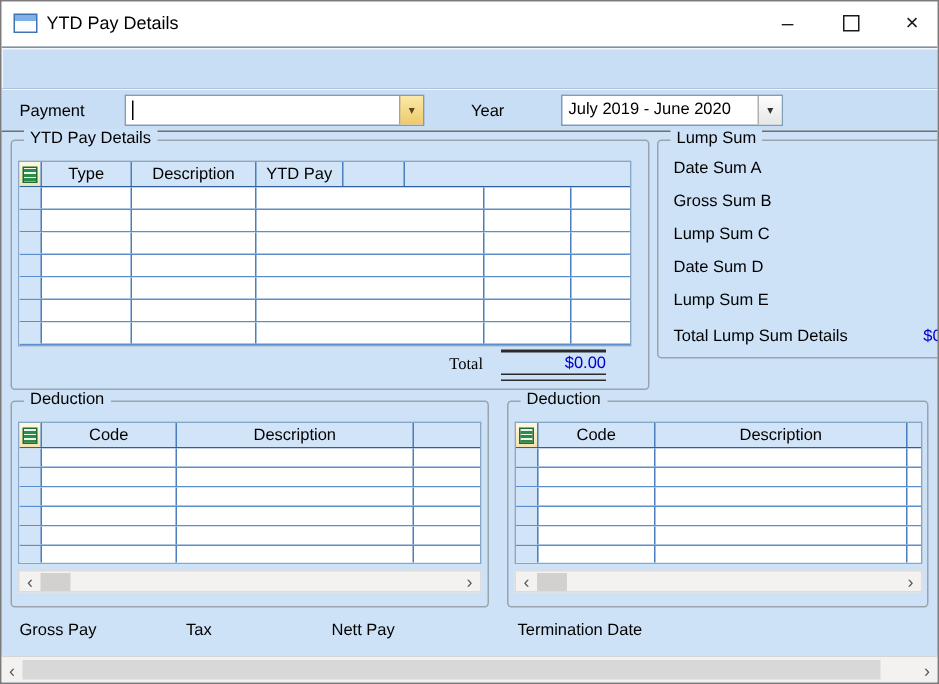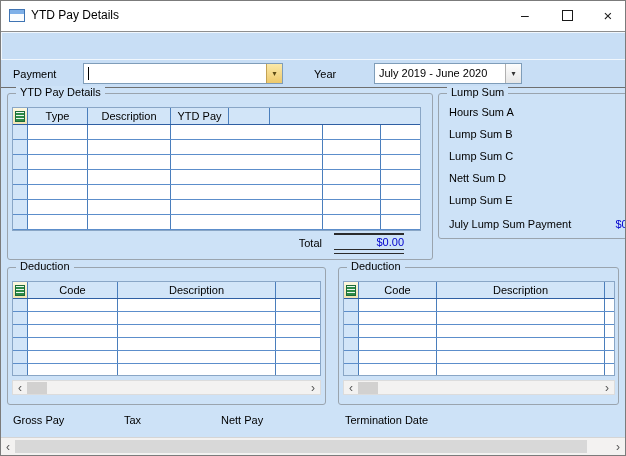--- a/index.html
+++ b/index.html
@@ -61,21 +61,21 @@
   .xl-icon { width:10px; height:11px; box-sizing:border-box; border:1px solid #1c6b38;
              background:repeating-linear-gradient(0deg,#2e8b47 0 2px,#eaf7ee 2px 3px); }
   .g-hcell { flex:0 0 auto; box-sizing:border-box; border-right:1px solid #4a7ebc; font-size:11px;
              display:flex; align-items:center; justify-content:center; color:#000; overflow:hidden; }
   .g-row { display:flex; border-bottom:1px solid #5c8ecb; background:#fff; box-sizing:border-box; }
   .g-sel { flex:0 0 auto; box-sizing:border-box; background:#d2e5f8; border-right:1px solid #4a7ebc; }
   .g-cell { flex:0 0 auto; box-sizing:border-box; border-right:1px solid #4a7ebc; }
 
   
   .total-line  { position:absolute; left:326px; top:139px; width:70px; border-top:2px solid #2b2b2b; }
-  .total-label { position:absolute; left:266px; top:143px; width:48px; text-align:right; font-size:11px; }
+  .total-label { position:absolute; left:266px; top:143px; width:48px; text-align:right; font-size:11px;font-family:Liberation Serif, serif; }
   .total-value { position:absolute; left:326px; top:142px; width:70px; text-align:right; font-size:11px; color:#0000cd; }
   .total-dline { position:absolute; left:326px; top:155px; width:70px; height:3px;
                  border-top:1px solid #2b2b2b; border-bottom:1px solid #2b2b2b; }
 
   
   .lump-item { position:absolute; left:10px; font-size:11px; color:#000; white-space:nowrap; }
   .lump-total-label { position:absolute; left:10px; top:124px; font-size:11px; }
   .lump-total-value { position:absolute; right:8px; top:124px; font-size:11px; color:#0000cd; }
 
   
@@ -204,27 +204,27 @@
       </div>
     <div class="total-line"></div>
     <div class="total-label">Total</div>
     <div class="total-value">$0.00</div>
     <div class="total-dline"></div>
   </div>
 
   <div class="group g-lump">
     <div class="legend">Lump Sum</div>
     <div>
-        <div class="lump-item" style="top: 12px;">Hours Sum A</div>
-        <div class="lump-item" style="top: 34px;">Lump Sum B</div>
+        <div class="lump-item" style="top: 12px;">Date Sum A</div>
+        <div class="lump-item" style="top: 34px;">Gross Sum B</div>
         <div class="lump-item" style="top: 56px;">Lump Sum C</div>
-        <div class="lump-item" style="top: 78px;">Nett Sum D</div>
+        <div class="lump-item" style="top: 78px;">Date Sum D</div>
         <div class="lump-item" style="top: 100px;">Lump Sum E</div>
       </div>
-    <div class="lump-total-label">July Lump Sum Payment</div>
+    <div class="lump-total-label">Total Lump Sum Details</div>
     <div class="lump-total-value">$0.00</div>
   </div>
 
   <div class="group g-allow">
     <div class="legend">Deduction</div>
     <div class="grid allow-grid">
         <div class="g-hdr">
           <div class="g-corner" style="width: 15px;">
             <span class="xl-icon"></span>
           </div>

